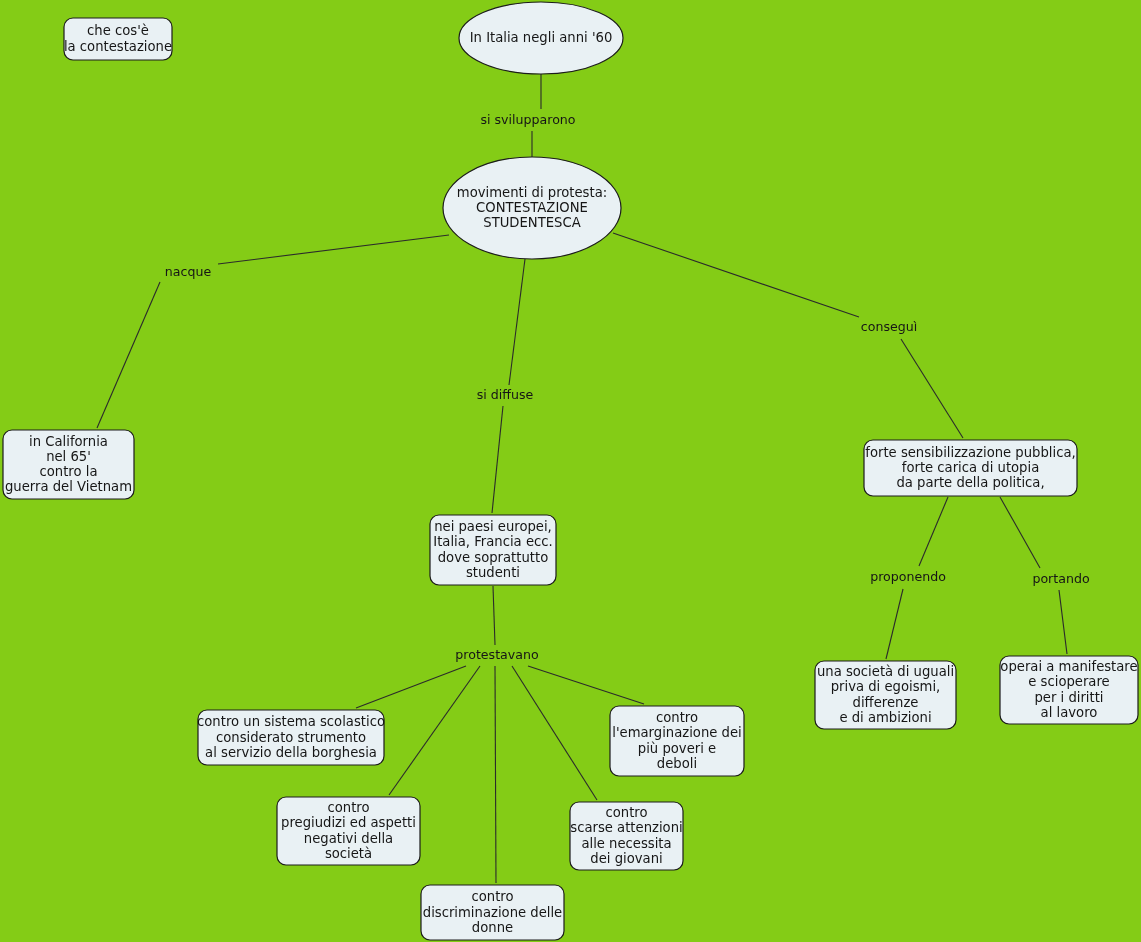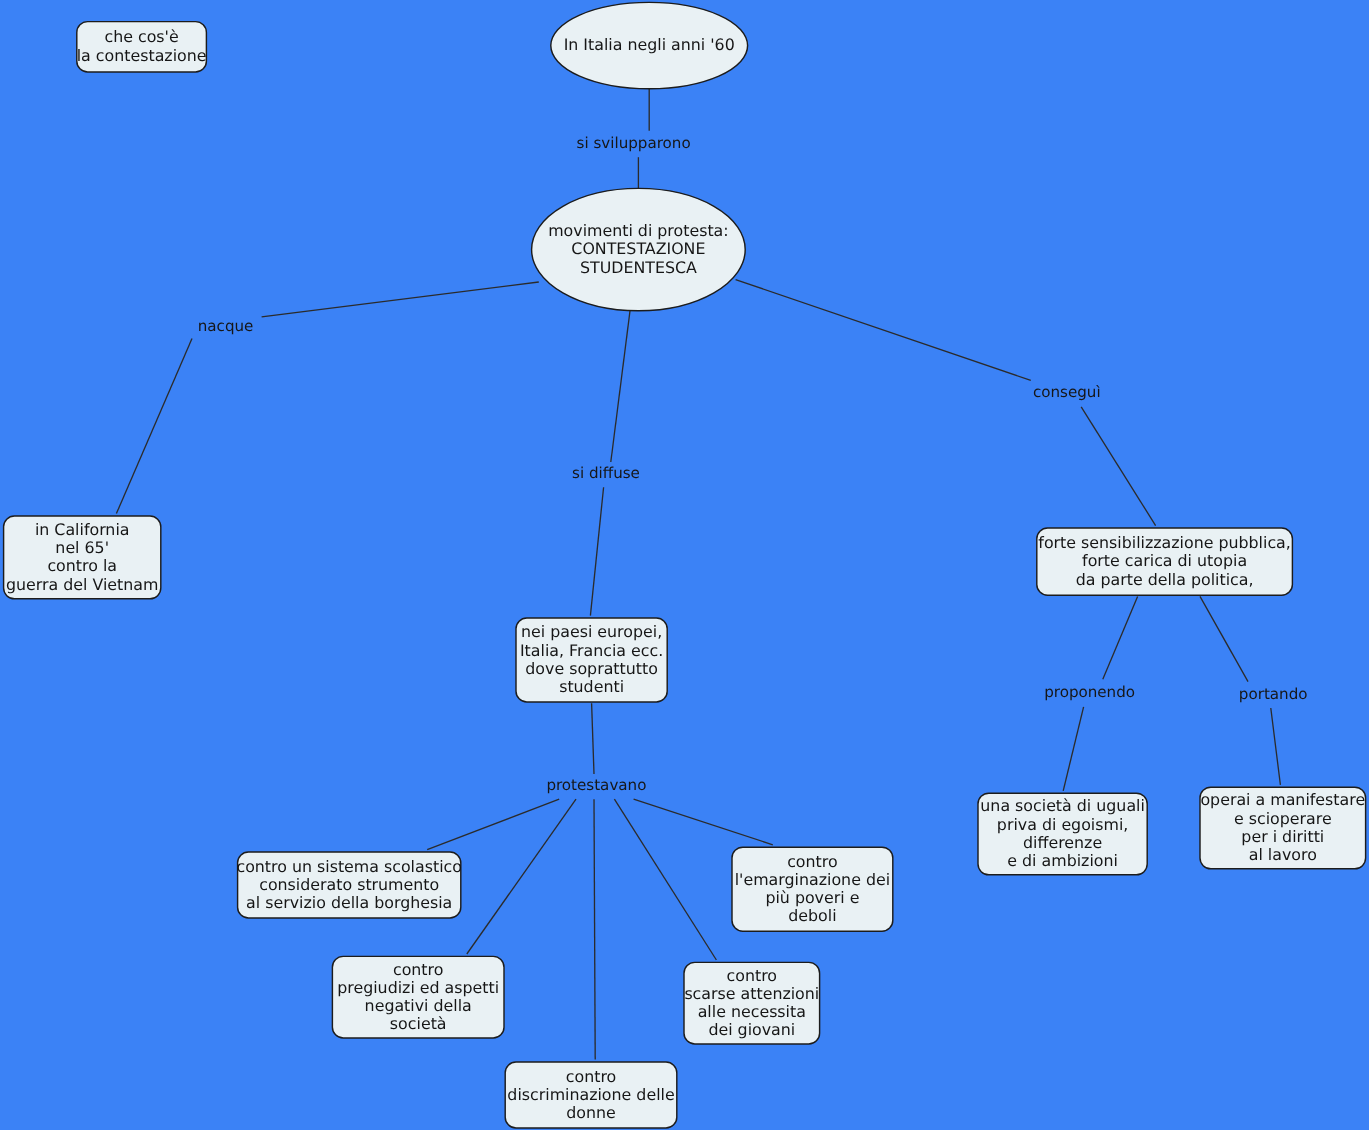--- a/index.html
+++ b/index.html
@@ -4,21 +4,21 @@
 <style>
   html, body {
     margin: 0;
     padding: 0;
     background: #ffffff;
   }
   #map-root {
     position: relative;
     width: 1141px;
     height: 942px;
-    background: #3b82f6;
+    background: #84cc16;
     font-family: "DejaVu Sans", sans-serif;
     overflow: hidden;
   }
   svg#map-canvas {
     position: absolute;
     top: 0;
     left: 0;
     width: 1141px;
     height: 942px;
   }

